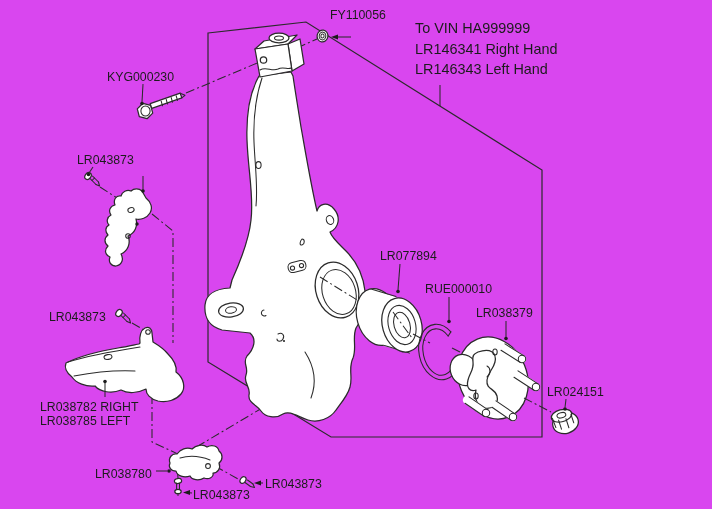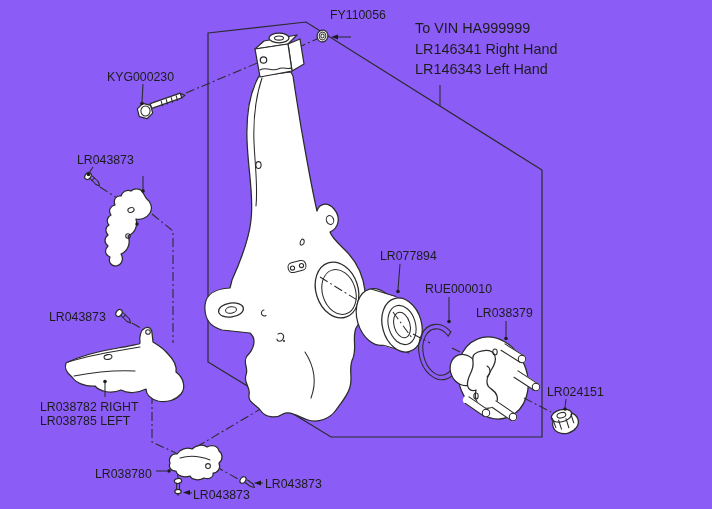--- a/index.html
+++ b/index.html
@@ -1,16 +1,16 @@
 <!DOCTYPE html>
 <html><head>
 <meta charset="utf-8">
 <style>
   html,body{margin:0;padding:0;background:#ffffff;}
-  .stage{position:relative;width:712px;height:509px;background:#8b5cf6;overflow:hidden;
+  .stage{position:relative;width:712px;height:509px;background:#d946ef;overflow:hidden;
          font-family:"Liberation Sans",sans-serif;}
   svg{position:absolute;left:0;top:0;}
   svg text{fill:#1c1c1c;font-family:"Liberation Sans",sans-serif;}
   .lbl{font-size:12.3px;}
   .note{font-size:14.4px;}
   .ln{stroke:#2b2b2b;stroke-width:1.2;fill:none;}
   .part{stroke:#2b2b2b;stroke-width:1.25;fill:#ffffff;stroke-linejoin:round;stroke-linecap:round;}
   .detail{stroke:#2b2b2b;stroke-width:1.05;fill:none;stroke-linejoin:round;stroke-linecap:round;}
   .dash{stroke:#2b2b2b;stroke-width:1.05;fill:none;stroke-dasharray:9 3 2 3;}
   .leader{stroke:#2b2b2b;stroke-width:1.05;fill:none;}

